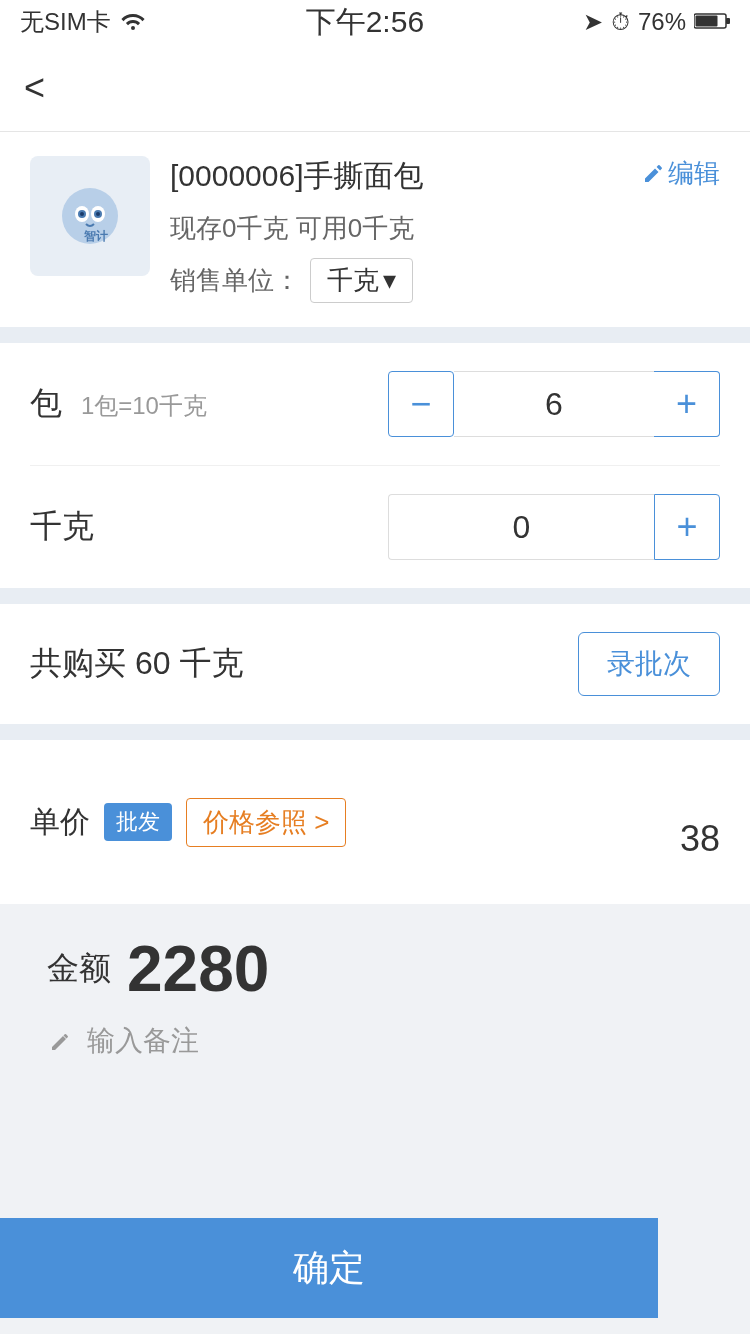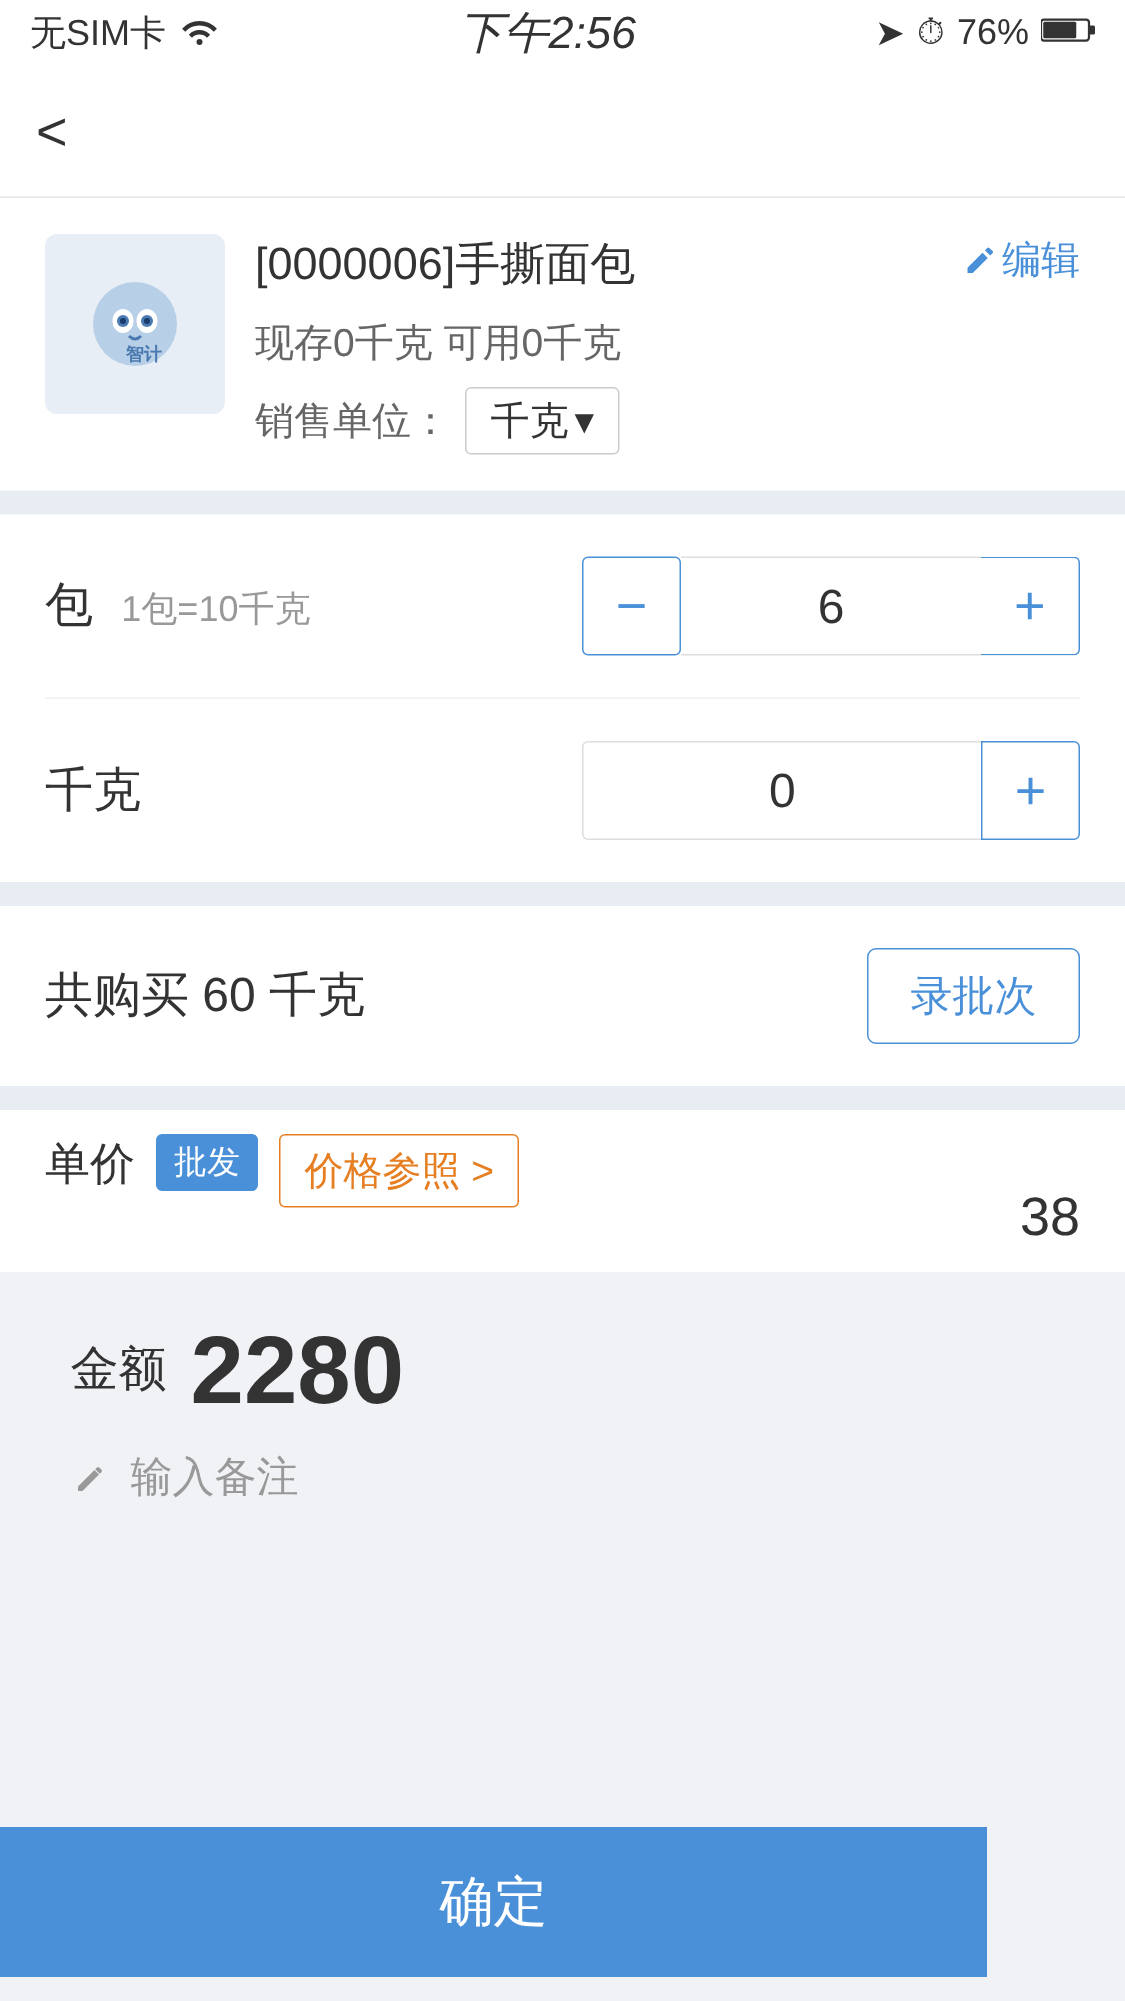--- a/index.html
+++ b/index.html
@@ -19,21 +19,21 @@
       height: 44px;
       background: #fff;
       display: flex;
       align-items: center;
       justify-content: space-between;
       padding: 0 20px;
       font-size: 24px;
       color: #333;
     }
     .status-left { display: flex; align-items: center; gap: 8px; }
-    .status-center { font-size: 30px; font-weight: 500; font-style: italic; }
+    .status-center { font-size: 30px; font-weight: 500; }
     .status-right { display: flex; align-items: center; gap: 8px; font-size: 24px; }
 
     
     .nav-bar {
       width: 750px;
       height: 88px;
       background: #fff;
       display: flex;
       align-items: center;
       justify-content: center;
@@ -175,23 +175,23 @@
       background: #fff;
       padding: 12px 28px;
       font-size: 28px;
       border-radius: 6px;
       cursor: pointer;
     }
 
     
     .price-section {
       background: #fff;
-      padding: 16px 30px;
-      display: flex;
-      align-items: flex-start;
+      padding: 44px 30px;
+      display: flex;
+      align-items: center;
       gap: 14px;
     }
     .price-label { font-size: 30px; color: #333; }
     .price-tag {
       background: #4a90d9;
       color: #fff;
       font-size: 22px;
       padding: 4px 12px;
       border-radius: 4px;
     }

